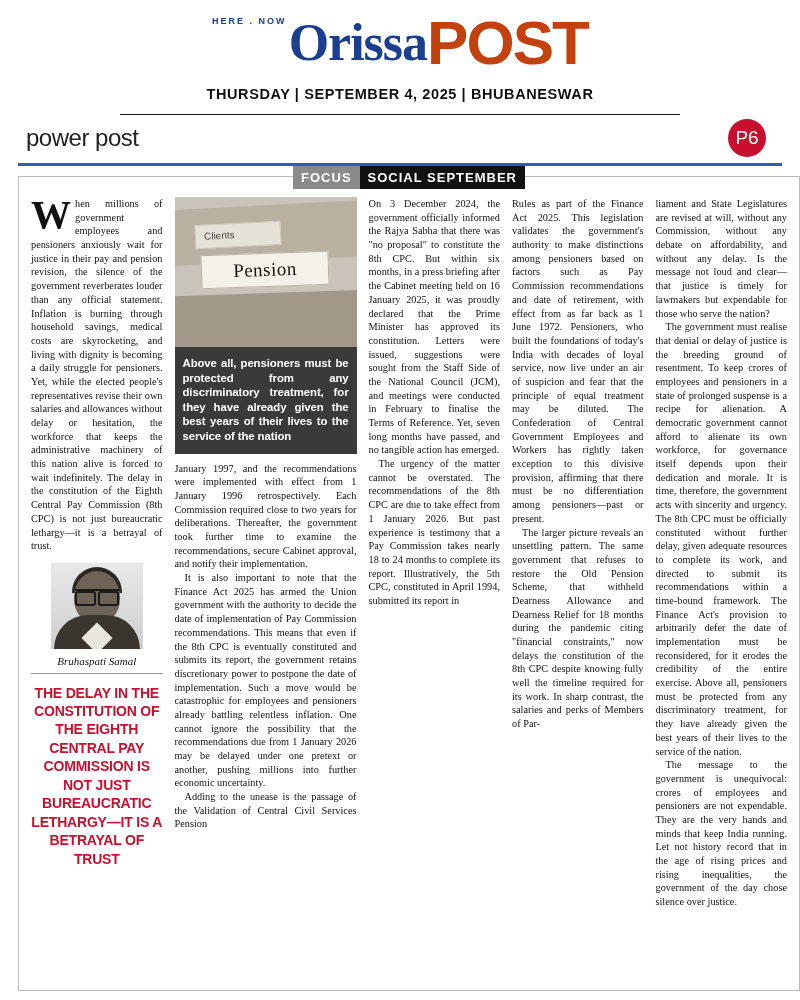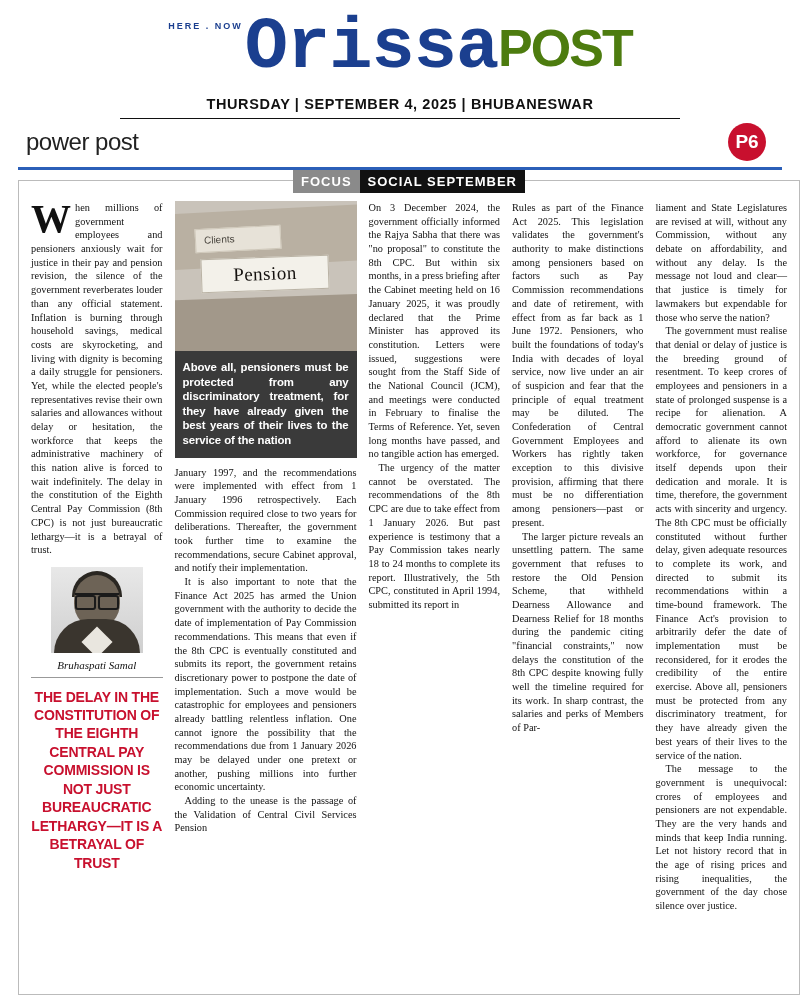--- a/index.html
+++ b/index.html
@@ -25,51 +25,51 @@
     padding-top: 12px;
   }
   .logo-line {
     display: flex;
     align-items: center;
     justify-content: center;
     gap: 0px;
     line-height: 1;
   }
   .logo-orissa {
-    font-family: Liberation Mono, monospace;
-    font-weight: bold;
-    font-size: 72px;
+    font-family: Liberation Serif, serif;
+    font-weight: bold;
+    font-size: 52px;
     color: #1b3f8f;
     letter-spacing: -1px;
   }
   .logo-post {
     font-family: "Liberation Sans", sans-serif;
     font-weight: bold;
-    font-size: 52px;
-    color: #4d7c0f;
+    font-size: 62px;
+    color: #c2410c;
     letter-spacing: -2px;
   }
   .here-now {
     position: relative;
     top: -22px;
     font-family: "Liberation Sans", sans-serif;
     font-size: 9px;
     letter-spacing: 2px;
     color: #1b3f8f;
     font-weight: bold;
     margin-right: 2px;
   }
   .dateline {
     font-family: "Liberation Sans", sans-serif;
     font-size: 14.5px;
     letter-spacing: 0.6px;
     color: #111;
     font-weight: bold;
     margin-top: 12px;
-    padding-bottom: 6px;
+    padding-bottom: 12px;
     border-bottom: 1.5px solid #111;
     width: 560px;
     margin-left: auto;
     margin-right: auto;
   }
   .sectionbar {
     display: flex;
     align-items: center;
     justify-content: space-between;
     padding: 4px 26px 0 26px;
@@ -81,21 +81,21 @@
     color: #222;
     letter-spacing: -0.5px;
     text-align: center;
   }
   .page-badge {
     width: 38px; height: 38px;
     border-radius: 50%;
     background: #c8102e;
     color: #fff;
     font-family: "Liberation Sans", sans-serif;
-    font-weight: bold;
+    font-weight: normal;
     font-size: 19px;
     display: flex; align-items: center; justify-content: center;
     margin-right: 8px;
   }
   .blue-rule {
     height: 3px;
     background: #2b5fb8;
     margin: 6px 18px 0 18px;
   }
 

